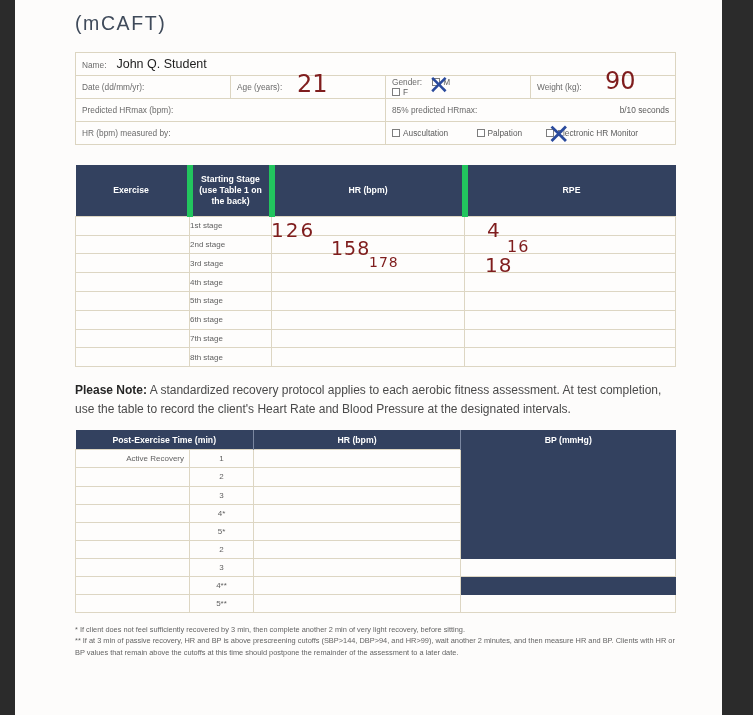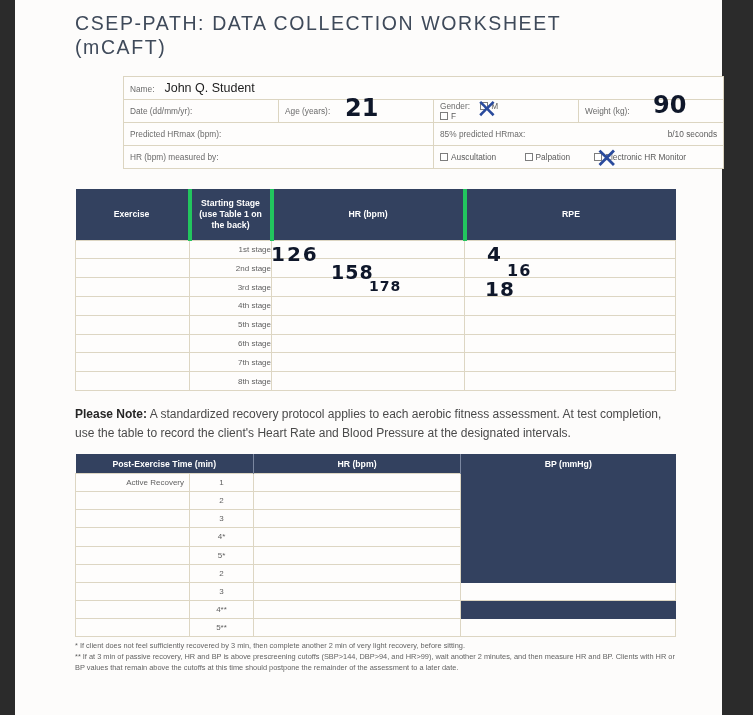--- a/index.html
+++ b/index.html
@@ -47,21 +47,20 @@
     width: 640px;
   }
   .title .line2 { display:block; }
 
   
   .info-table {
     margin-top: 16px;
     width: 600px;
     border-collapse: collapse;
     table-layout: fixed;
-    margin-left: 48px;
   }
   .info-table td {
     border: 1px solid #dcd5c1;
     height: 22px;
     padding: 0 6px;
     vertical-align: middle;
     font-size: 8.3px;
     color: #5b5b5b;
     position: relative;
     background: #fefdfc;
@@ -82,22 +81,22 @@
     vertical-align: -1px;
     background: #fff;
   }
   .cb-wrap { display:inline-block; margin-right: 30px; white-space: nowrap; }
   .right-note { float: right; font-size: 8.3px; color: #5b5b5b; }
 
   
   .hand {
     position: absolute;
     font-family: "DejaVu Sans", sans-serif;
-    color: #0f172a;
-    font-weight: 700;
+    color: #7f1d1d;
+    font-weight: 400;
     pointer-events: none;
   }
   .hand-x {
     position: absolute;
     color: #2a4a9c;
     font-size: 26px;
     font-family: "DejaVu Sans", sans-serif;
     font-weight: 300;
     line-height: 1;
     pointer-events: none;
@@ -111,32 +110,32 @@
     table-layout: fixed;
     position: relative;
   }
   .ex-table th {
     background: #33415f;
     color: #ffffff;
     font-size: 8.7px;
     font-weight: 700;
     height: 47px;
     padding: 2px 3px;
-    border-right: 4px solid #22c55e;
+    border-right: 6px solid #22c55e;
     text-align: center;
     vertical-align: middle;
     line-height: 1.25;
   }
   .ex-table th:last-child { border-right: none; }
   .ex-table td {
     border: 1px solid #ddd6c3;
     height: 17.8px;
     font-size: 8px;
     color: #5f5f5f;
-    text-align: right;
+    text-align: left;
     vertical-align: middle;
     background: #fefdfc;
     padding: 0;
   }
   .ex-wrap { position: relative; }
 
   
   .note {
     margin-top: 14px;
     width: 600px;
@@ -175,36 +174,35 @@
     padding: 0 5px;
   }
   .rec-table td.num { text-align: center; padding: 0; }
   .rec-table td.phase { text-align: right; }
   .rec-table td.hr { }
   .rec-table td.bp-fill { background: #33415f; border-color: #33415f; }
   .rec-table td.bp-open { background: #fefdfc; }
 
   
   .footnotes {
-    margin-top: 3px;
+    margin-top: 11px;
     width: 600px;
     font-size: 7.4px;
     line-height: 1.52;
     color: #636363;
   }
 </style>
 </head>
 <body>
 
 <div class="viewport">
   <div class="page">
     <div class="content">
 
       <div class="title">
-        <span>CSEP-PATH: DATA COLLECTION WORKSHEET</span>
         <span class="line2">(mCAFT)</span>
       </div>
 
       <table class="info-table">
         <colgroup>
           <col style="width:155px">
             <col style="width:155px">
           <col style="width:145px">
             <col style="width:145px">
         </colgroup>

